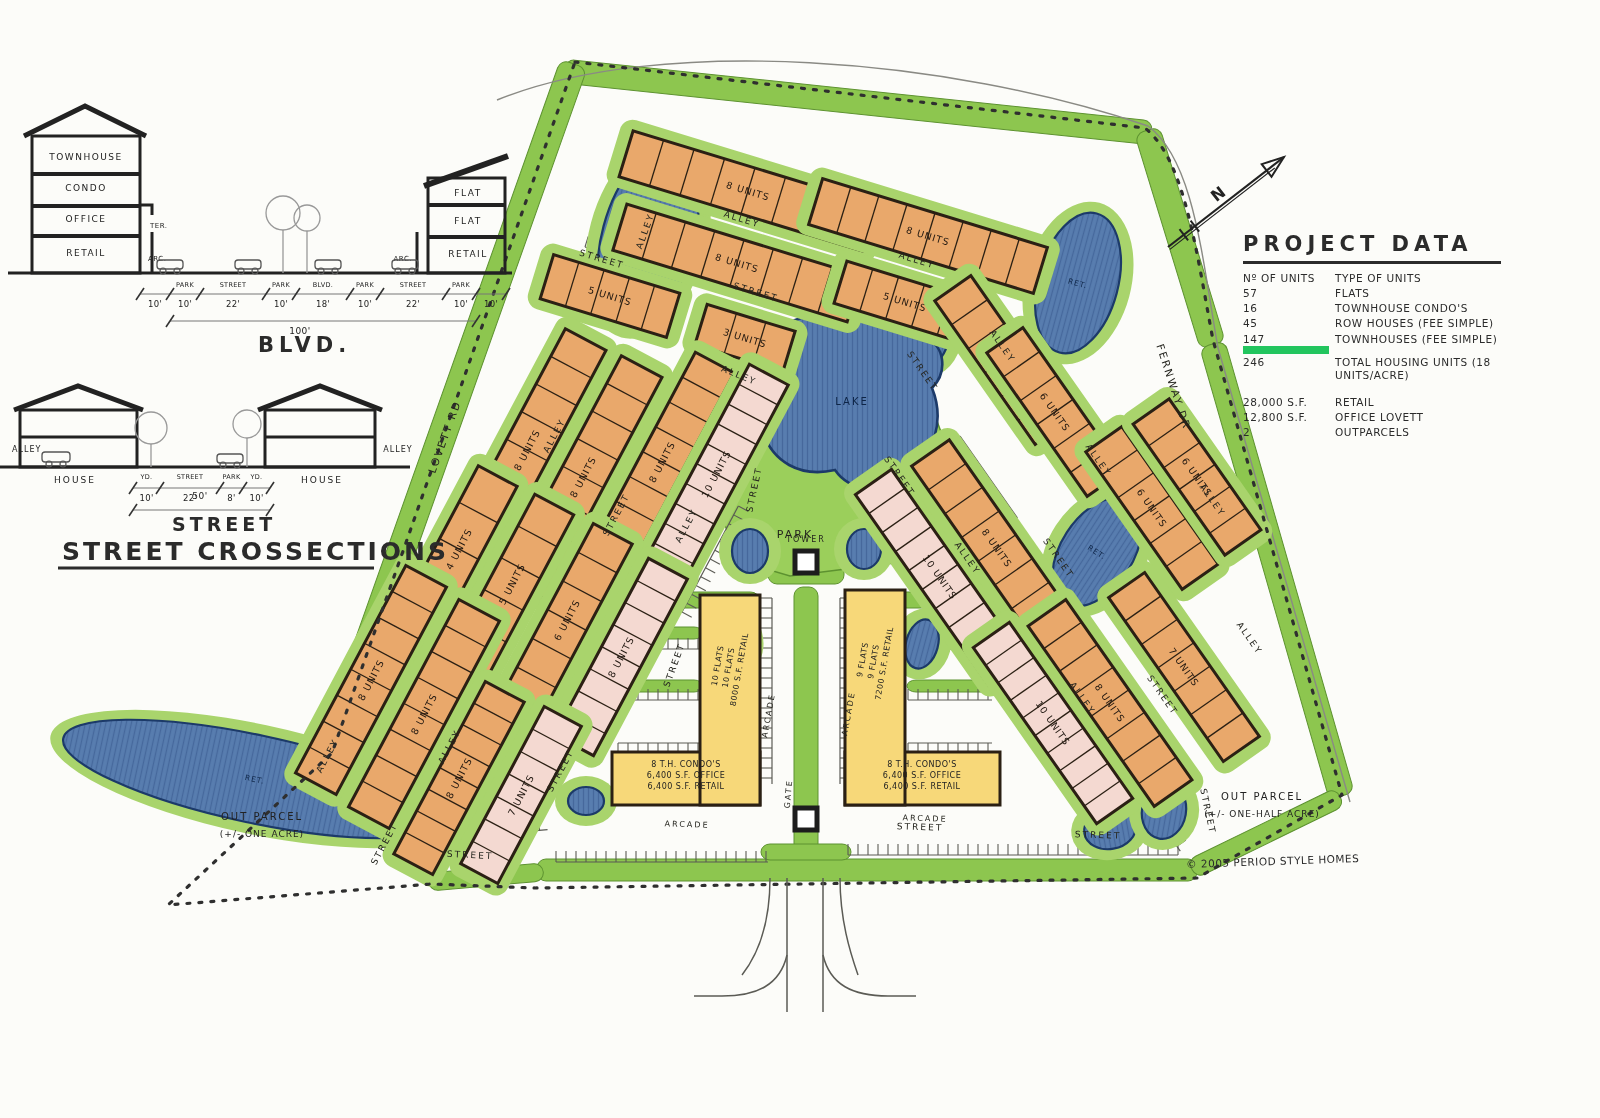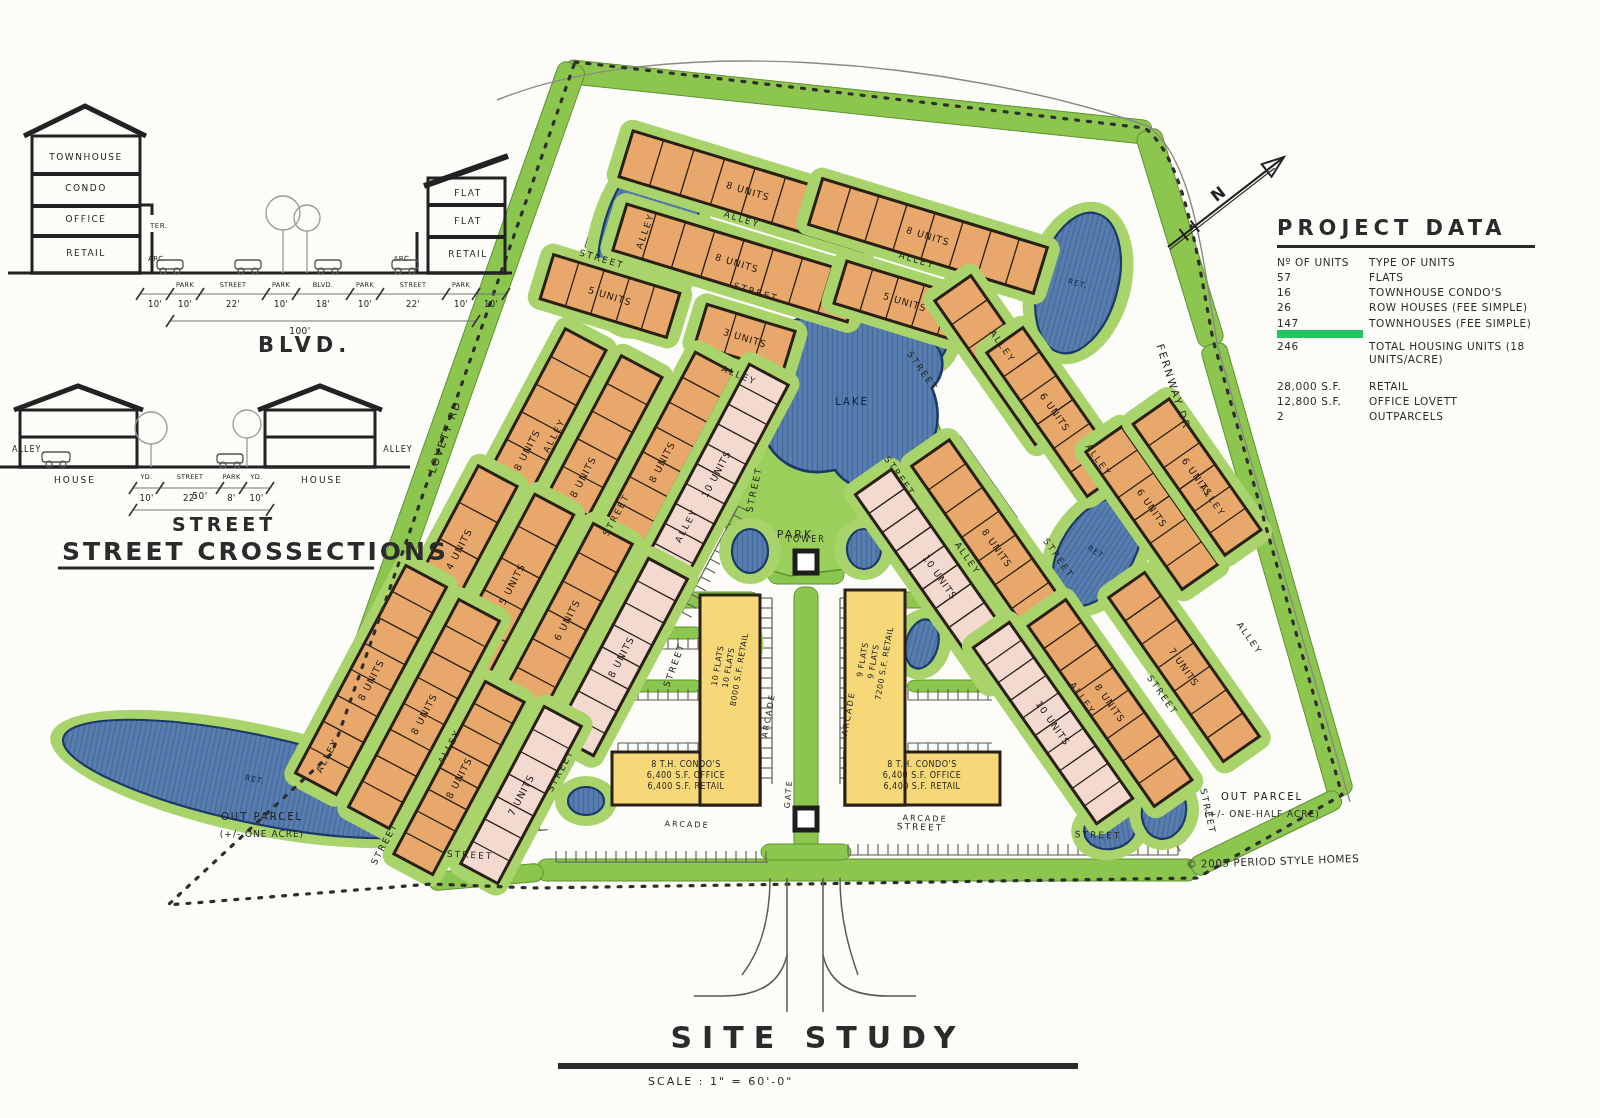--- a/index.html
+++ b/index.html
@@ -2,21 +2,21 @@
 <html><head>
 <meta charset="utf-8">
 <style>
   html,body{margin:0;padding:0;background:#e8e8e4;}
   #sheet{position:relative;width:1600px;height:1118px;background:#fcfcf9;overflow:hidden;
          font-family:"DejaVu Sans",sans-serif;color:#2b2b2b;}
   svg text{font-family:"DejaVu Sans",sans-serif;}
   .sec-title{font-size:21px;font-weight:bold;letter-spacing:5px;fill:#2b2b2b;}
   .sec-title2{font-size:19px;font-weight:bold;letter-spacing:4px;fill:#2b2b2b;}
   .sec-heading{font-size:25px;font-weight:bold;letter-spacing:3px;fill:#2b2b2b;}
-  #project-data{position:absolute;left:1243px;top:216px;width:258px;margin-left:34px;}
+  #project-data{position:absolute;left:1243px;top:232px;width:258px;}
   .pd-title{font-size:21px;font-weight:bold;letter-spacing:5px;border-bottom:3px solid #2b2b2b;
             padding-bottom:5px;margin-bottom:8px;}
   .pd-grid{display:grid;grid-template-columns:86px 1fr;column-gap:6px;row-gap:2px;
            font-size:10.5px;letter-spacing:.6px;line-height:1.25;}
   .pd-num{text-align:left;}
   .pd-num.sum{border-bottom:8px solid #22c55e;}
   .pd-spacer{grid-column:1/3;height:10px;}
   #title-block{position:absolute;left:558px;top:1020px;width:520px;}
   .main-title{font-size:30px;font-weight:bold;letter-spacing:10px;text-align:center;
               border-bottom:6px solid #2b2b2b;padding-bottom:8px;}
@@ -943,35 +943,31 @@
 
   <div id="project-data">
     <div class="pd-title">PROJECT DATA</div>
     <div class="pd-grid" id="pd-grid">
       <span class="pd-num">Nº OF UNITS</span>
       <span>TYPE OF UNITS</span>
     <span class="pd-num">57</span>
         <span>FLATS</span>
         <span class="pd-num">16</span>
         <span>TOWNHOUSE CONDO'S</span>
-        <span class="pd-num">26</span>
+        <span class="pd-num">45</span>
         <span>ROW HOUSES (FEE SIMPLE)</span>
         <span class="pd-num sum">147</span>
         <span>TOWNHOUSES (FEE SIMPLE)</span>
         <span class="pd-num">246</span>
         <span>TOTAL HOUSING UNITS (18 UNITS/ACRE)</span>
         <span class="pd-spacer"></span>
         <span class="pd-num">28,000 S.F.</span>
         <span>RETAIL</span>
         <span class="pd-num">12,800 S.F.</span>
         <span>OFFICE LOVETT</span>
         <span class="pd-num">2</span>
         <span>OUTPARCELS</span>
       </div>
   </div>
 
-  <div id="title-block">
-    <div class="main-title">SITE STUDY</div>
-    <div class="scale">SCALE : 1" = 60'-0"</div>
-  </div>
 
   <div id="copyright">© 2005 PERIOD STYLE HOMES</div>
 </div>
 
 </body></html>

